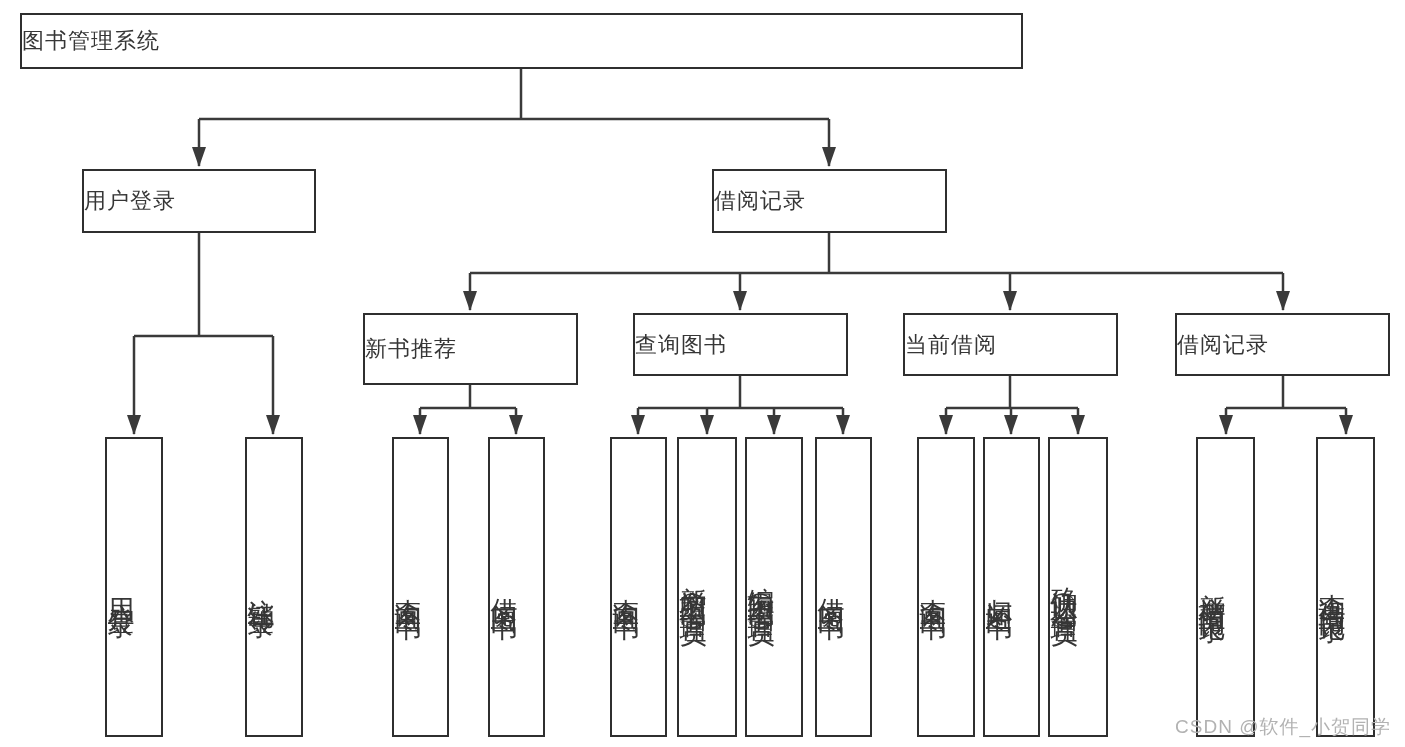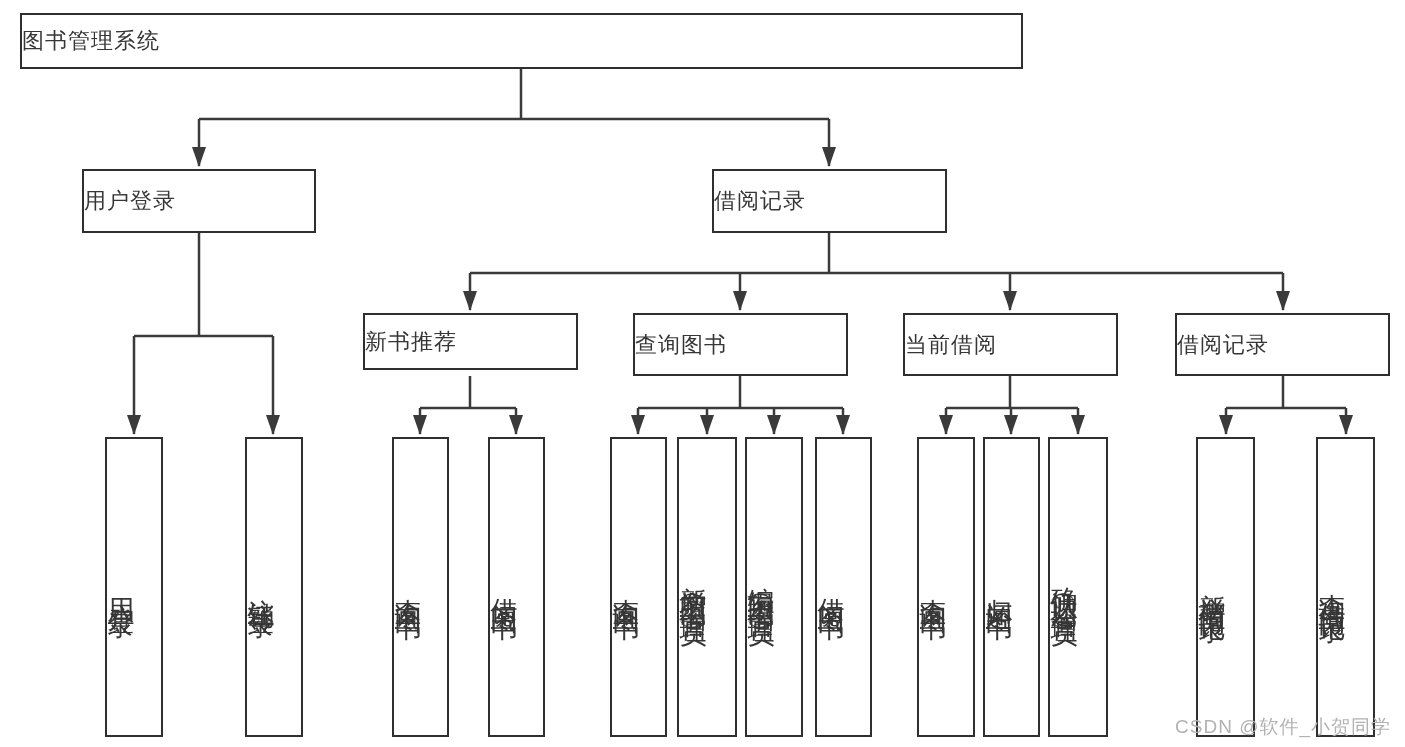--- a/index.html
+++ b/index.html
@@ -91,21 +91,21 @@
     <span>图书管理系统</span>
   </div>
 
   <div class="node h-node" style="left:82px;top:169px;width:234px;height:64px;">
     <span>用户登录</span>
   </div>
   <div class="node h-node" style="left:712px;top:169px;width:235px;height:64px;">
     <span>借阅记录</span>
   </div>
 
-  <div class="node h-node" style="left:363px;top:313px;width:215px;height:57px;">
+  <div class="node h-node" style="left:363px;top:313px;width:215px;height:72px;">
     <span>新书推荐</span>
   </div>
   <div class="node h-node" style="left:633px;top:313px;width:215px;height:63px;">
     <span>查询图书</span>
   </div>
   <div class="node h-node" style="left:1175px;top:313px;width:215px;height:63px;">
     <span>借阅记录</span>
   </div>
   <div class="node h-node" style="left:903px;top:313px;width:215px;height:63px;">
     <span>当前借阅</span>

